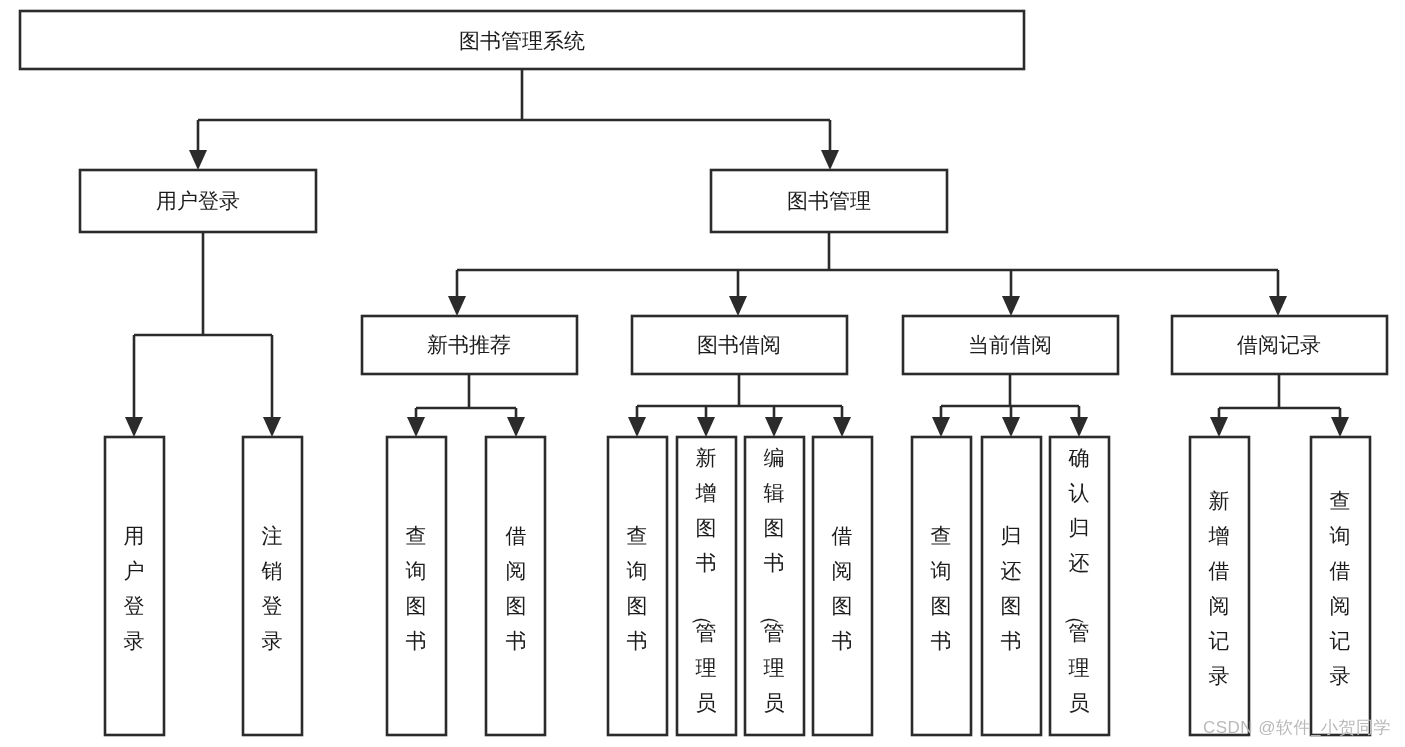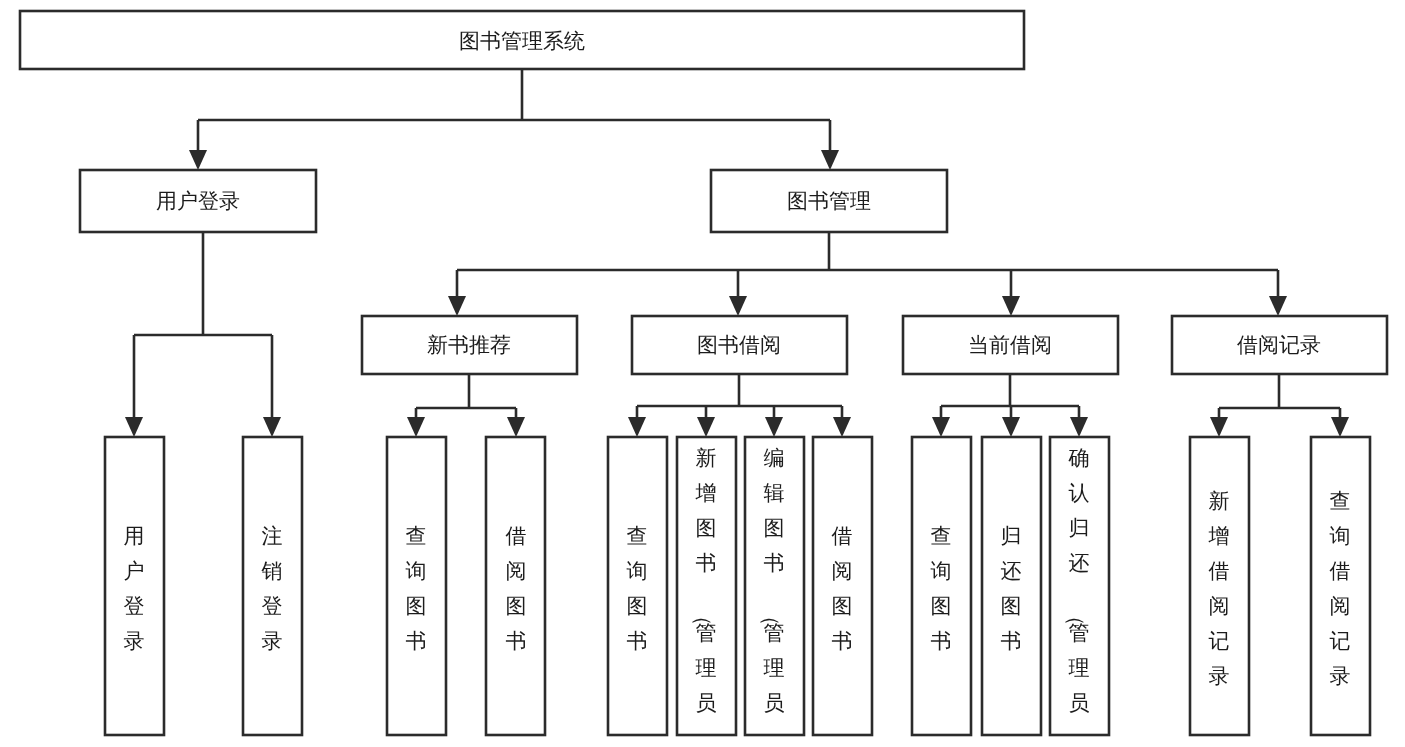--- a/index.html
+++ b/index.html
@@ -226,13 +226,14 @@
         <rect class="node-rect" x="1190" y="437" width="59" height="298"></rect>
         <text class="node-label-v" x="1219"><tspan x="1219" y="508.3">新</tspan><tspan x="1219" y="543.3">增</tspan><tspan x="1219" y="578.3">借</tspan><tspan x="1219" y="613.3">阅</tspan><tspan x="1219" y="648.3">记</tspan><tspan x="1219" y="683.3">录</tspan></text>
       </g>
       <g>
         <rect class="node-rect" x="1311" y="437" width="59" height="298"></rect>
         <text class="node-label-v" x="1340"><tspan x="1340" y="508.3">查</tspan><tspan x="1340" y="543.3">询</tspan><tspan x="1340" y="578.3">借</tspan><tspan x="1340" y="613.3">阅</tspan><tspan x="1340" y="648.3">记</tspan><tspan x="1340" y="683.3">录</tspan></text>
       </g>
     </g>
   </svg>
 
+  <div class="watermark">CSDN @软件_小贺同学</div>
 </div>
 
 </body></html>

